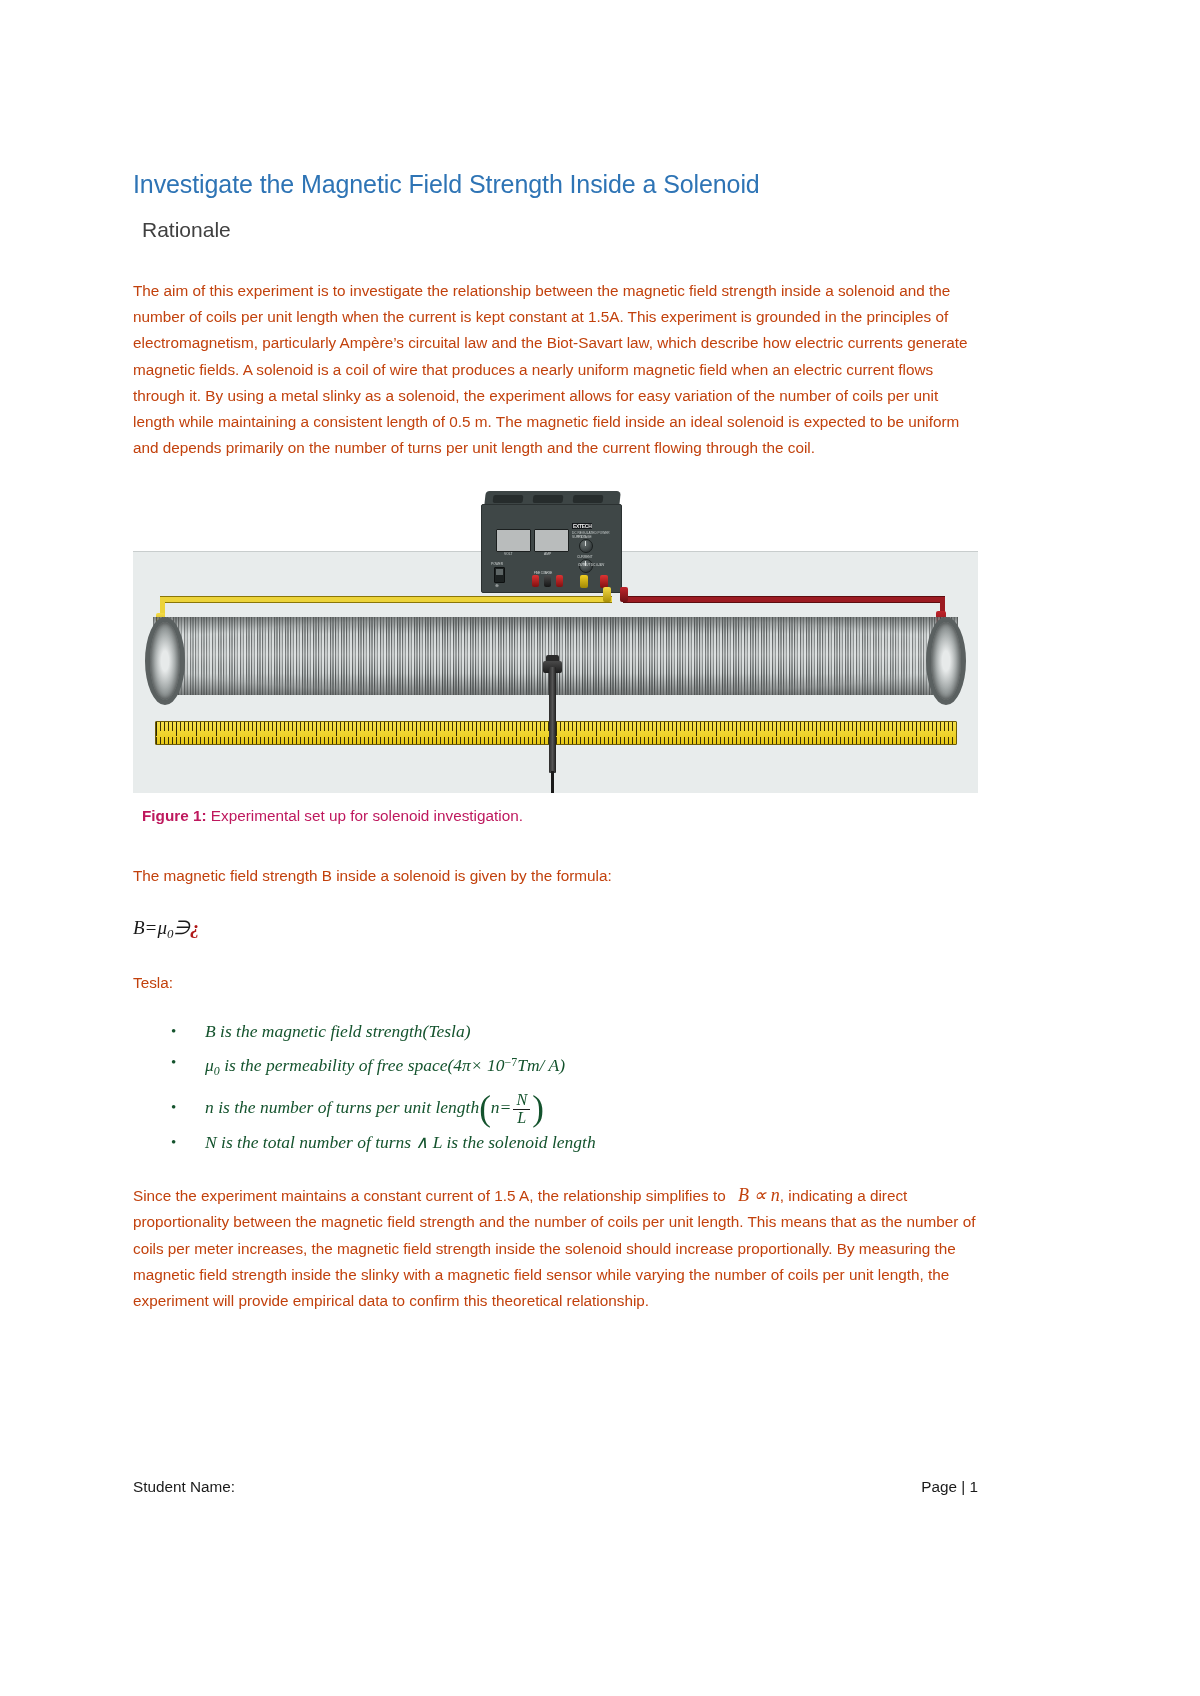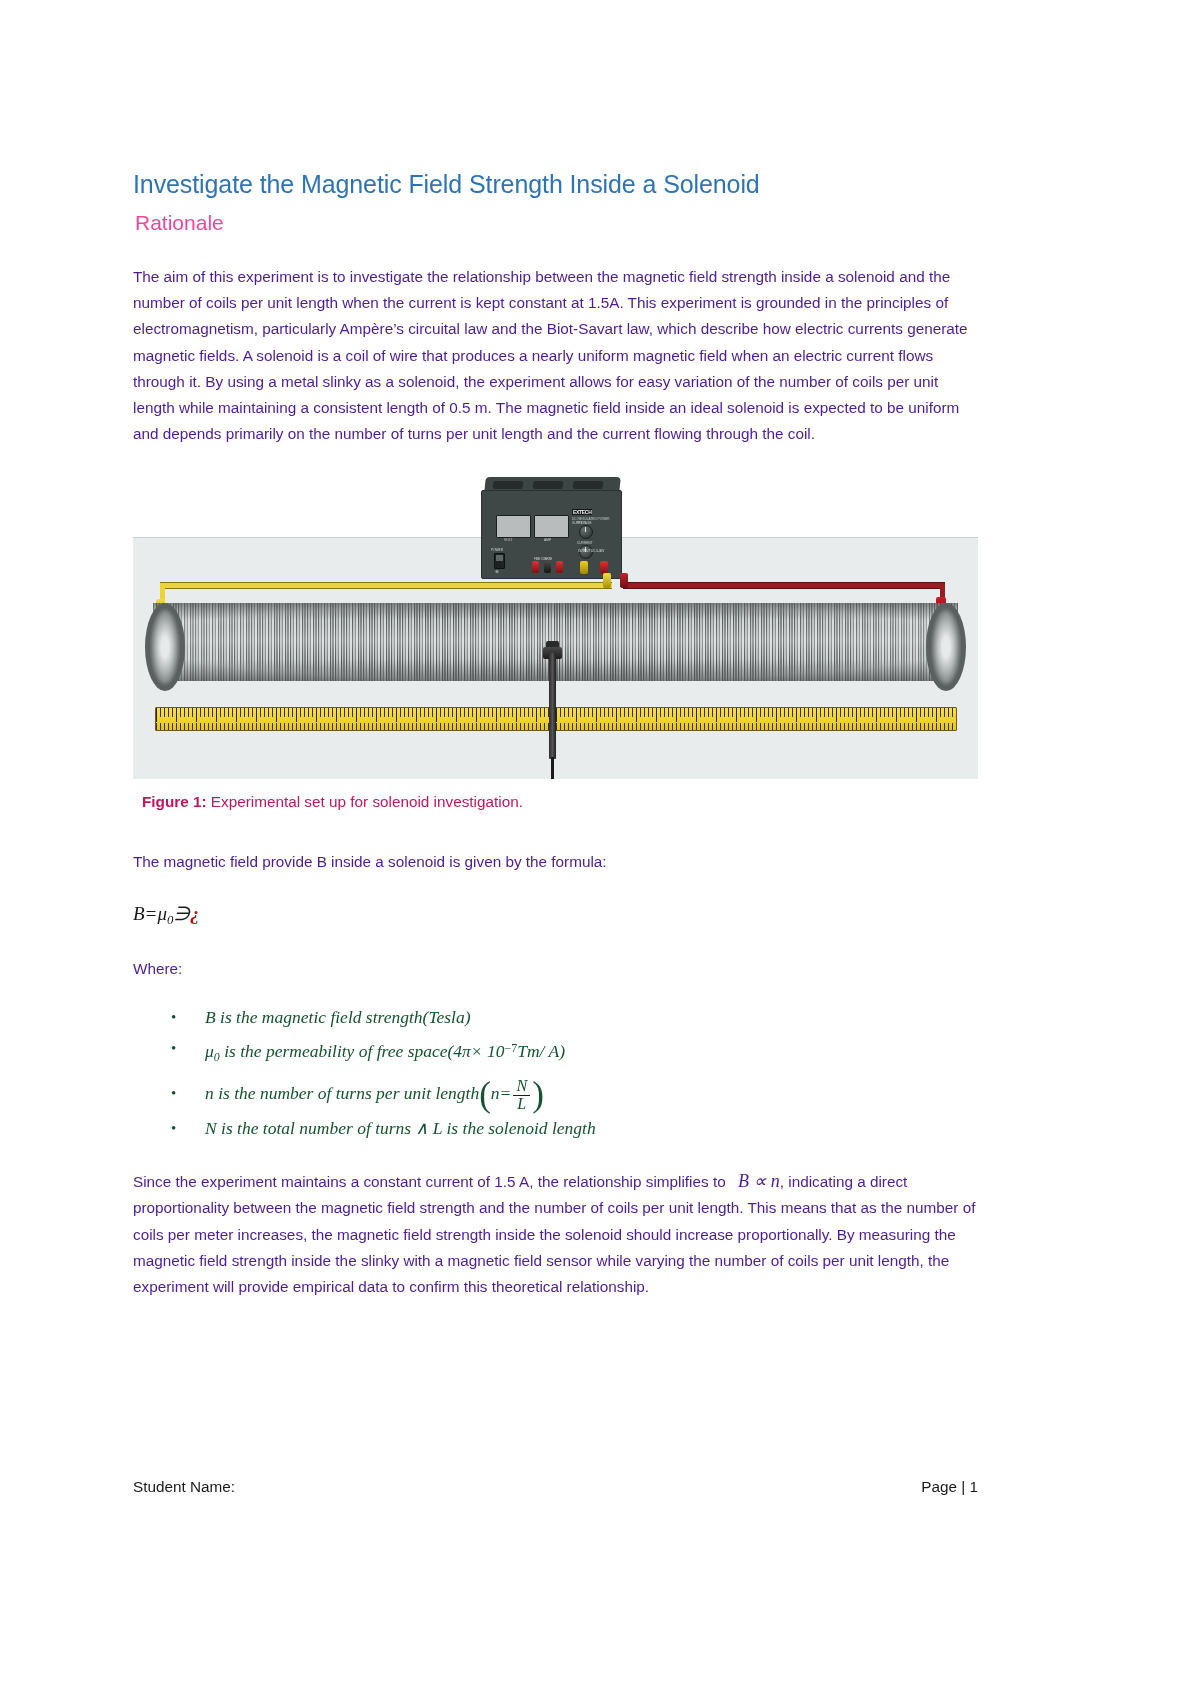--- a/index.html
+++ b/index.html
@@ -23,32 +23,32 @@
     color:#2E74B5;
     font-size:25px;
     font-weight:400;
     letter-spacing:-0.1px;
     margin:0;
     padding-top:168px;
     line-height:32px;
     font-family:"Liberation Sans", sans-serif;
   }
   h2.doc-subtitle{
-    color:#ec4899;
+    color:#404040;
     font-size:21px;
     font-weight:400;
-    margin:2px;
+    margin:9px;
     padding-top:7px;
     line-height:27px;
     font-family:"Liberation Sans", sans-serif;
   }
   p.body-para{
     font-size:15.3px;
     line-height:26.2px;
-    color:#4c1d95;
+    color:#c2410c;
     margin:0;
     text-align:left;
     font-family:"Liberation Sans", sans-serif;
   }
   .para-gap-1{height:26px;}
 
   
   .figure-wrap{
     position:relative;
     width:845px;
@@ -361,29 +361,29 @@
       <div class="probe-head"></div>
       <div class="probe-rod"></div>
       <div class="probe-cable"></div>
     </div>
 
     <div class="caption">
       <b>Figure 1:</b><span> Experimental set up for solenoid investigation.</span>
     </div>
 
     <div style="height:38px"></div>
-    <p class="body-para">The magnetic field provide B inside a solenoid is given by the formula:</p>
+    <p class="body-para">The magnetic field strength B inside a solenoid is given by the formula:</p>
 
     <div style="height:26px"></div>
     <div class="math-center">
       <span>B</span><span>=</span><span>μ</span><span class="sub">0</span><span>∋</span><span class="math-red">¿</span>
     </div>
 
     <div style="height:28px"></div>
-    <p class="body-para">Where:</p>
+    <p class="body-para">Tesla:</p>
 
     <div style="height:20px"></div>
     <ul class="defs">
       <li>
         <span>B is the magnetic field strength(Tesla)</span>
       </li>
       <li>
         <span>μ</span><span class="sub">0</span><span> is the permeability of free space(4π× 10</span><span class="sup">−7</span><span>Tm/ A)</span>
       </li>
       <li style="line-height:40px">

